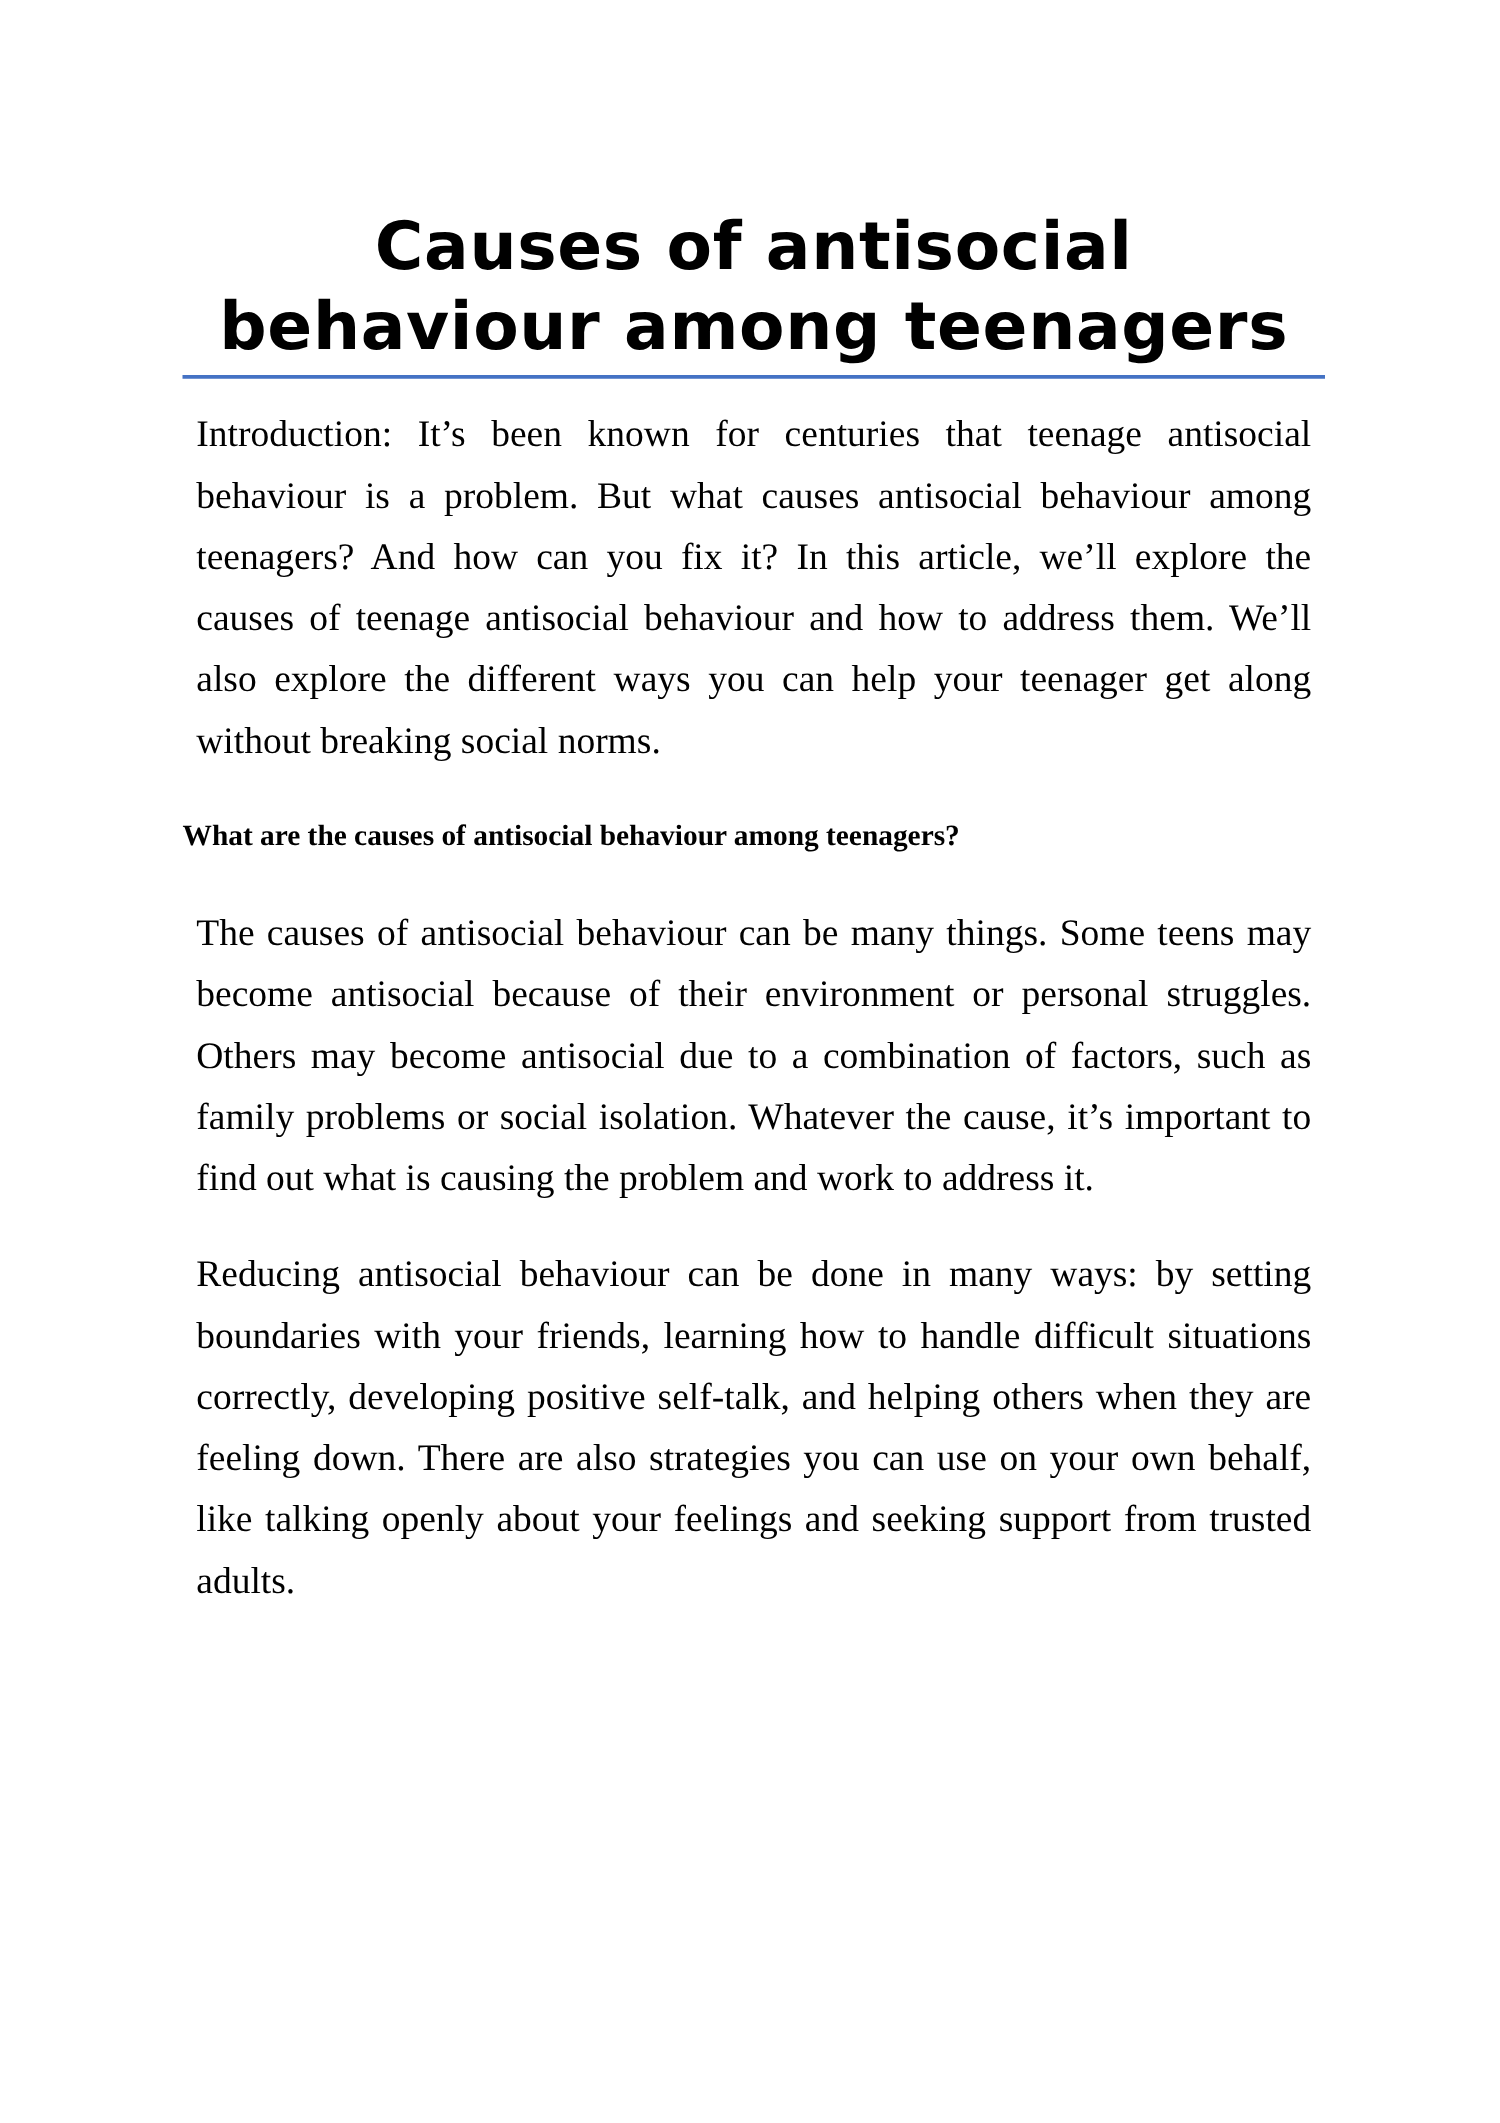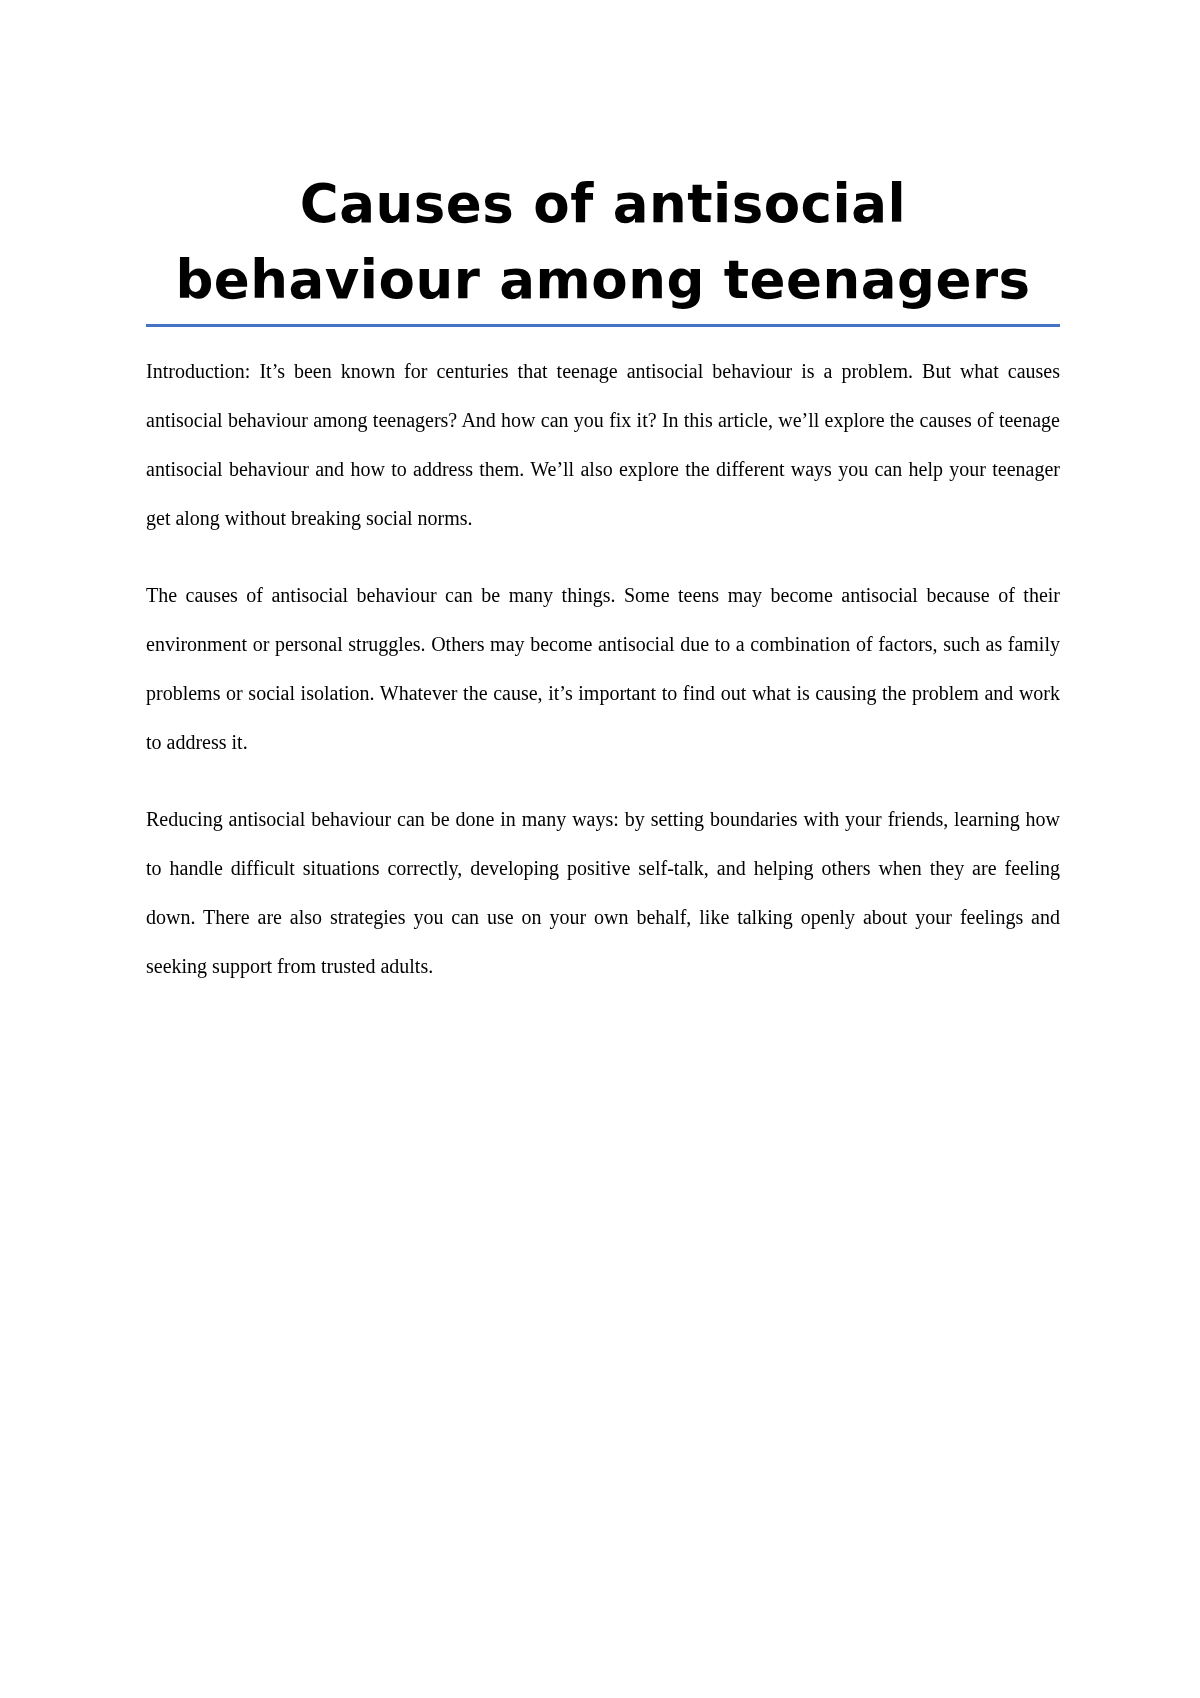--- a/index.html
+++ b/index.html
@@ -16,39 +16,39 @@
     .page {
       position: absolute;
       left: 146px;
       top: 166px;
       width: 914px;
     }
     .doc-title {
       font-family: "DejaVu Sans", sans-serif;
       font-weight: bold;
       font-size: 53px;
-      line-height: 76px;
+      line-height: 64px;
       text-align: center;
       color: #000000;
       margin: 0;
       padding-bottom: 6px;
       letter-spacing: 0.5px;
     }
     .title-rule {
       height: 3px;
       background: #4472c4;
       margin: 0 0 0 0;
     }
     .para {
       font-family: "Liberation Serif", serif;
-      font-size: 20px;
+      font-size: 30px;
       line-height: 49px;
       color: #000000;
       text-align: justify;
-      margin: 0;
+      margin: 11px;
     }
     .para.intro { margin-top: 20px; }
     .heading {
       font-family: "Liberation Serif", serif;
       font-weight: bold;
       font-size: 23.5px;
       line-height: 49px;
       color: #000000;
       margin: 0;
     }
@@ -58,17 +58,18 @@
   </style>
 </head>
 <body>
 
 <div class="page">
   <h1 class="doc-title">Causes of antisocial behaviour among teenagers</h1>
   <div class="title-rule" style="background: rgb(68, 114, 196);"></div>
 
   <p class="para intro">Introduction: It’s been known for centuries that teenage antisocial behaviour is a problem. But what causes antisocial behaviour among teenagers? And how can you fix it? In this article, we’ll explore the causes of teenage antisocial behaviour and how to address them. We’ll also explore the different ways you can help your teenager get along without breaking social norms.</p>
 
+  <h2 class="heading gap-after-para">What are the causes of antisocial behaviour among teenagers?</h2>
   <p class="para gap-after-heading">The causes of antisocial behaviour can be many things. Some teens may become antisocial because of their environment or personal struggles. Others may become antisocial due to a combination of factors, such as family problems or social isolation. Whatever the cause, it’s important to find out what is causing the problem and work to address it.</p>
 
   <p class="para gap-after-heading">Reducing antisocial behaviour can be done in many ways: by setting boundaries with your friends, learning how to handle difficult situations correctly, developing positive self-talk, and helping others when they are feeling down. There are also strategies you can use on your own behalf, like talking openly about your feelings and seeking support from trusted adults.</p>
 
 </div>
 
 </body></html>

